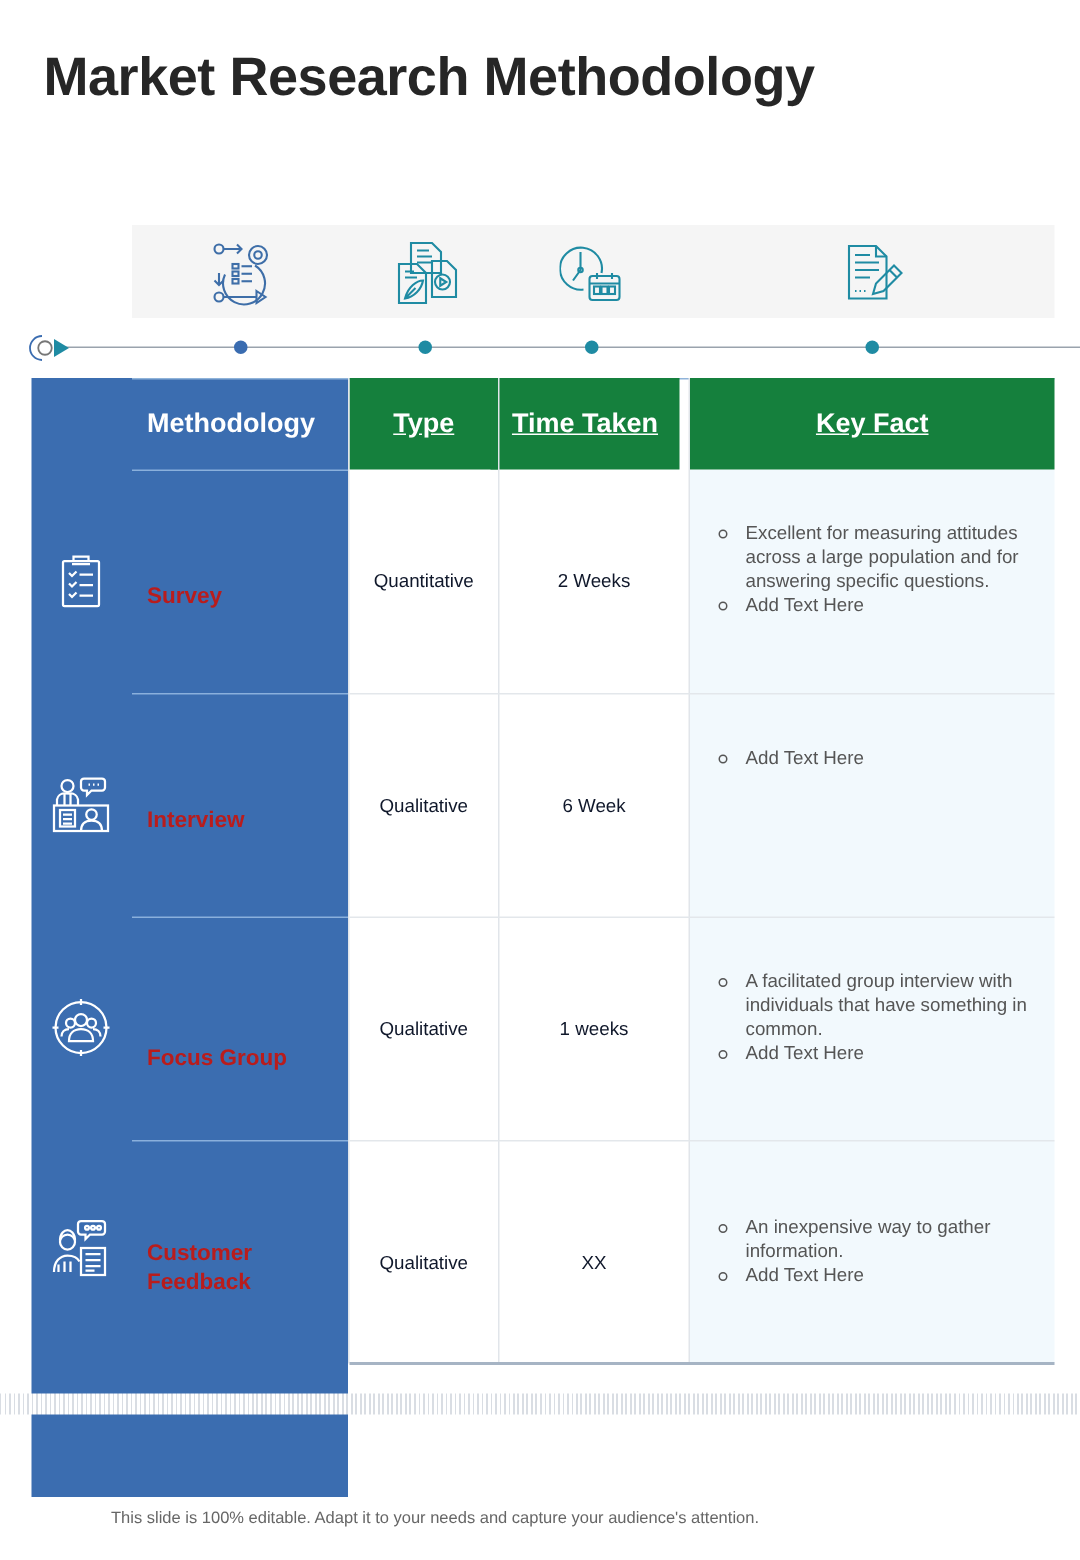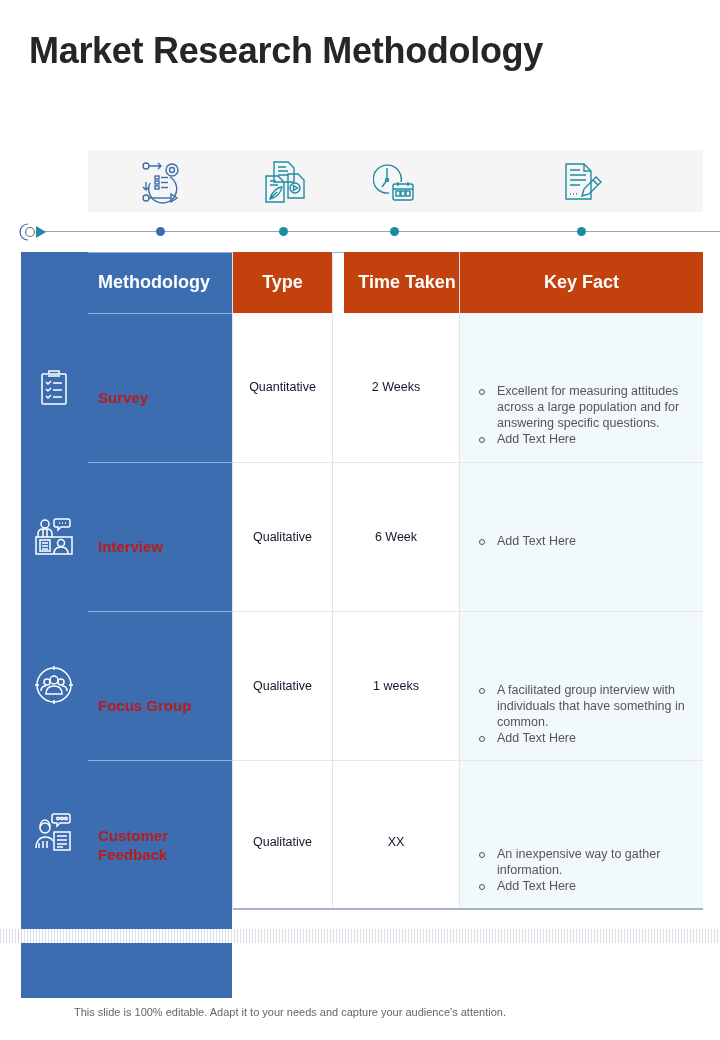--- a/index.html
+++ b/index.html
@@ -33,21 +33,21 @@
   .stripe-band {
     position: absolute; left: 0; top: 929px; width: 720px; height: 14px;
     background: repeating-linear-gradient(90deg, #d9dde3 0px, #d9dde3 1px, #ffffff 1px, #ffffff 3px);
   }
 
   .th {
     position: absolute; top: 252px; height: 61px;
     display: flex; align-items: center; justify-content: center;
     color: #ffffff; font-weight: bold; font-size: 18px;
   }
-  .th-teal { background: #c2410c; }
+  .th-teal { background: #15803d; text-decoration: underline; }
   .th-method { left: 88px; width: 144px; justify-content: flex-start; padding-left: 10px; box-sizing: border-box; }
   .hdr-line-top { position: absolute; left: 88px; top: 252px; width: 615px; height: 1px; background: #8fb3d9; }
 
   .row-divider { position: absolute; height: 1px; }
   .row-divider.blue { left: 88px; width: 144px; background: #8ab0dc; }
   .row-divider.grey { left: 233px; width: 470px; background: #e3e7eb; }
 
   .col-divider { position: absolute; top: 252px; width: 1px; height: 657px; background: #e1e5ea; }
 
   .keyfact-bg { position: absolute; left: 460px; top: 313px; width: 243px; height: 596px; background: #f2f9fd; }
@@ -59,21 +59,21 @@
     position: absolute; left: 98px; width: 130px;
     color: #b91c1c; font-weight: bold; font-size: 15px; line-height: 19px;
   }
   .cell {
     position: absolute; height: 148px;
     display: flex; align-items: center; justify-content: center;
     font-size: 12.5px; color: #0f172a;
   }
   .keyfact {
     position: absolute; left: 476px; width: 222px;
-    font-size: 12.5px; color: #555; line-height: 16px; margin-top: 36px;
+    font-size: 12.5px; color: #555; line-height: 16px;
   }
   .keyfact ul { margin: 0; padding: 0; list-style: none; }
   .keyfact li { position: relative; padding-left: 21px; }
   .keyfact li::before {
     content: ""; position: absolute; left: 3px; top: 6px;
     width: 4px; height: 4px; border: 1px solid #555; border-radius: 50%;
   }
   .footer {
     position: absolute; left: 0; width: 580px; top: 1006px; text-align: center;
     font-size: 11px; color: #666;
@@ -154,21 +154,21 @@
   <div class="timeline-dot" style="left:390px; background:#1f8ba3;"></div>
   <div class="timeline-dot" style="left:577px; background:#1f8ba3;"></div>
 </div>
 
 <div class="blue-col"></div>
 <div class="keyfact-bg"></div>
 
 <div class="hdr-line-top"></div>
 <div class="th th-method">Methodology</div>
 <div class="th th-teal" style="left:233px; width:99px;">Type</div>
-<div class="th th-teal" style="left:344px; width:126px;text-align:right;">Time Taken</div>
+<div class="th th-teal" style="left:327px; width:126px;text-align:right;">Time Taken</div>
 <div class="th th-teal" style="left:460px; width:243px;">Key Fact</div>
 
 <div class="col-divider" style="left:232px;"></div>
 <div class="col-divider" style="left:332px;"></div>
 <div class="col-divider" style="left:459px;"></div>
 
 <div class="row-divider blue" style="top:313px;"></div>
 <div class="row-divider blue" style="top:462px;"></div>
 <div class="row-divider blue" style="top:611px;"></div>
 <div class="row-divider blue" style="top:760px;"></div>

